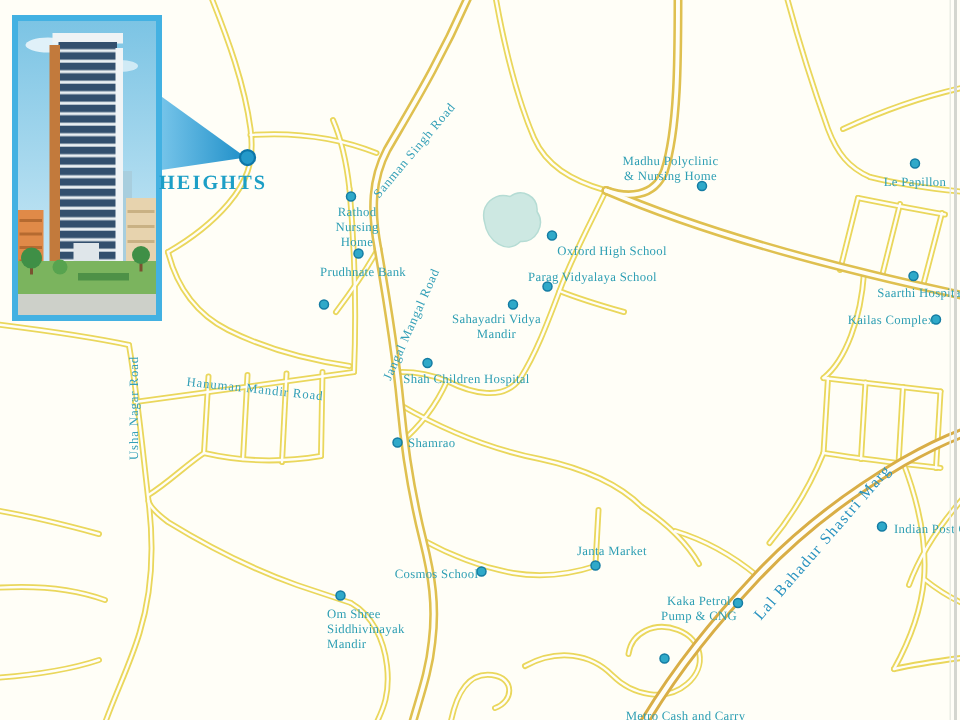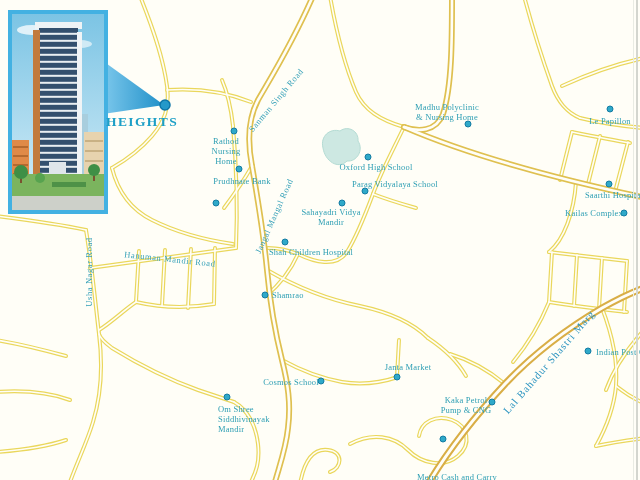--- a/index.html
+++ b/index.html
@@ -176,28 +176,28 @@
       <g class="" fill="none" stroke="#fffef7" stroke-width="3" stroke-linecap="round" stroke-linejoin="round">
       <path d="M428,484 C452,444 477,414 505,384 C536,351 568,328 602,308 C618,299 630,293 644,288"></path>
     </g>
 
     <polygon points="103,61 103,114 164,105" fill="url(#calloutGrad)"></polygon>
     <circle cx="165" cy="105" r="5" fill="#2499c9" stroke="#0e76a8" stroke-width="1.5"></circle>
   </svg>
 
   <div id="labels">
       <div class="poi-dot" style="left: 234px; top: 131px;"></div>
-      <div class="poi-label center" style="left: 226px; top: 136px;">Rathod
+      <div class="poi-label center" style="left: 238px; top: 136px;">Rathod
 Nursing
 Home</div>
       <div class="poi-dot" style="left: 239px; top: 169px;"></div>
       <div class="poi-label center" style="left: 242px; top: 176px;">Prudhnate Bank</div>
       <div class="poi-dot" style="left: 216px; top: 203px;"></div>
       <div class="poi-dot" style="left: 368px; top: 157px;"></div>
-      <div class="poi-label center" style="left: 376px; top: 162px;">Oxford High School</div>
+      <div class="poi-label center" style="left: 408px; top: 162px;">Oxford High School</div>
       <div class="poi-dot" style="left: 365px; top: 191px;"></div>
       <div class="poi-label center" style="left: 395px; top: 179px;">Parag Vidyalaya School</div>
       <div class="poi-dot" style="left: 342px; top: 203px;"></div>
       <div class="poi-label center" style="left: 331px; top: 207px;">Sahayadri Vidya
 Mandir</div>
       <div class="poi-dot" style="left: 285px; top: 242px;"></div>
       <div class="poi-label center" style="left: 311px; top: 247px;">Shah Children Hospital</div>
       <div class="poi-dot" style="left: 265px; top: 295px;"></div>
       <div class="poi-label left" style="left: 272px; top: 290px;">Shamrao</div>
       <div class="poi-dot" style="left: 321px; top: 381px;"></div>

